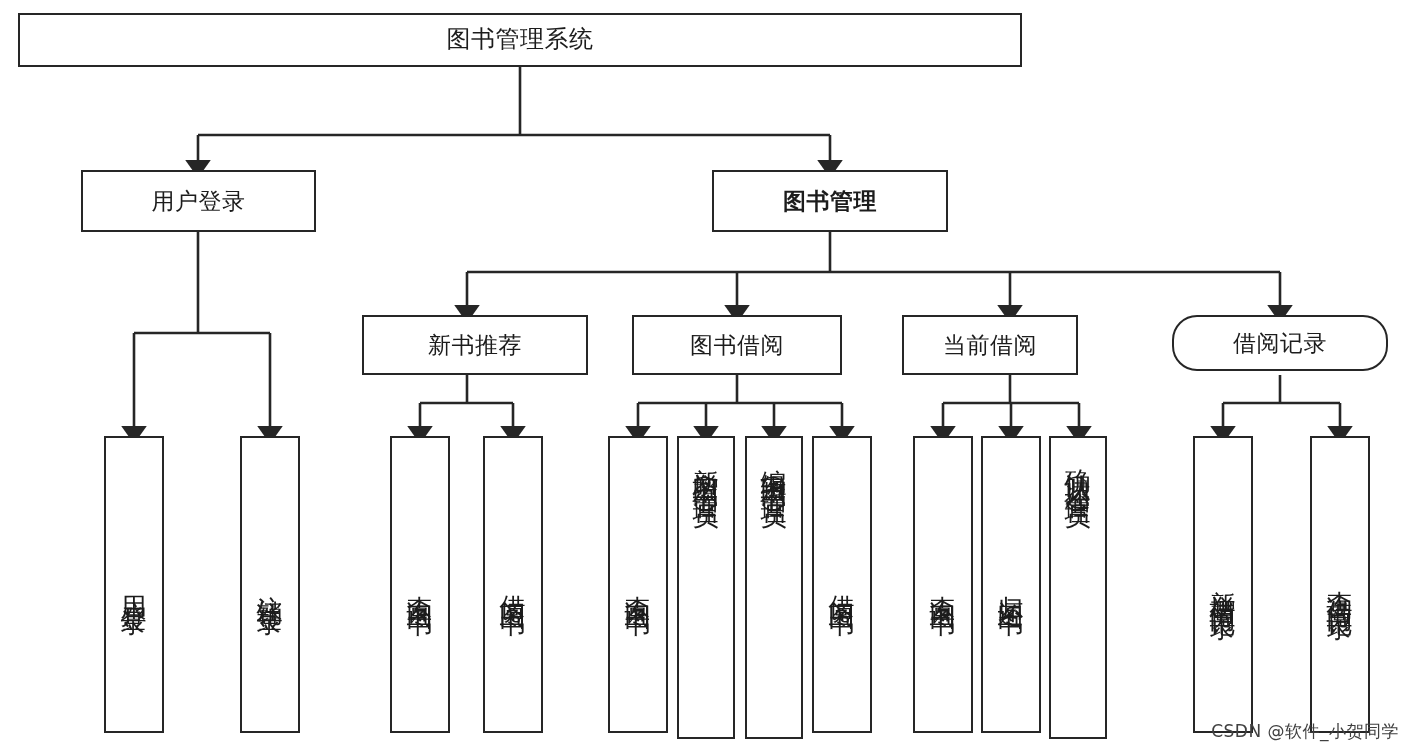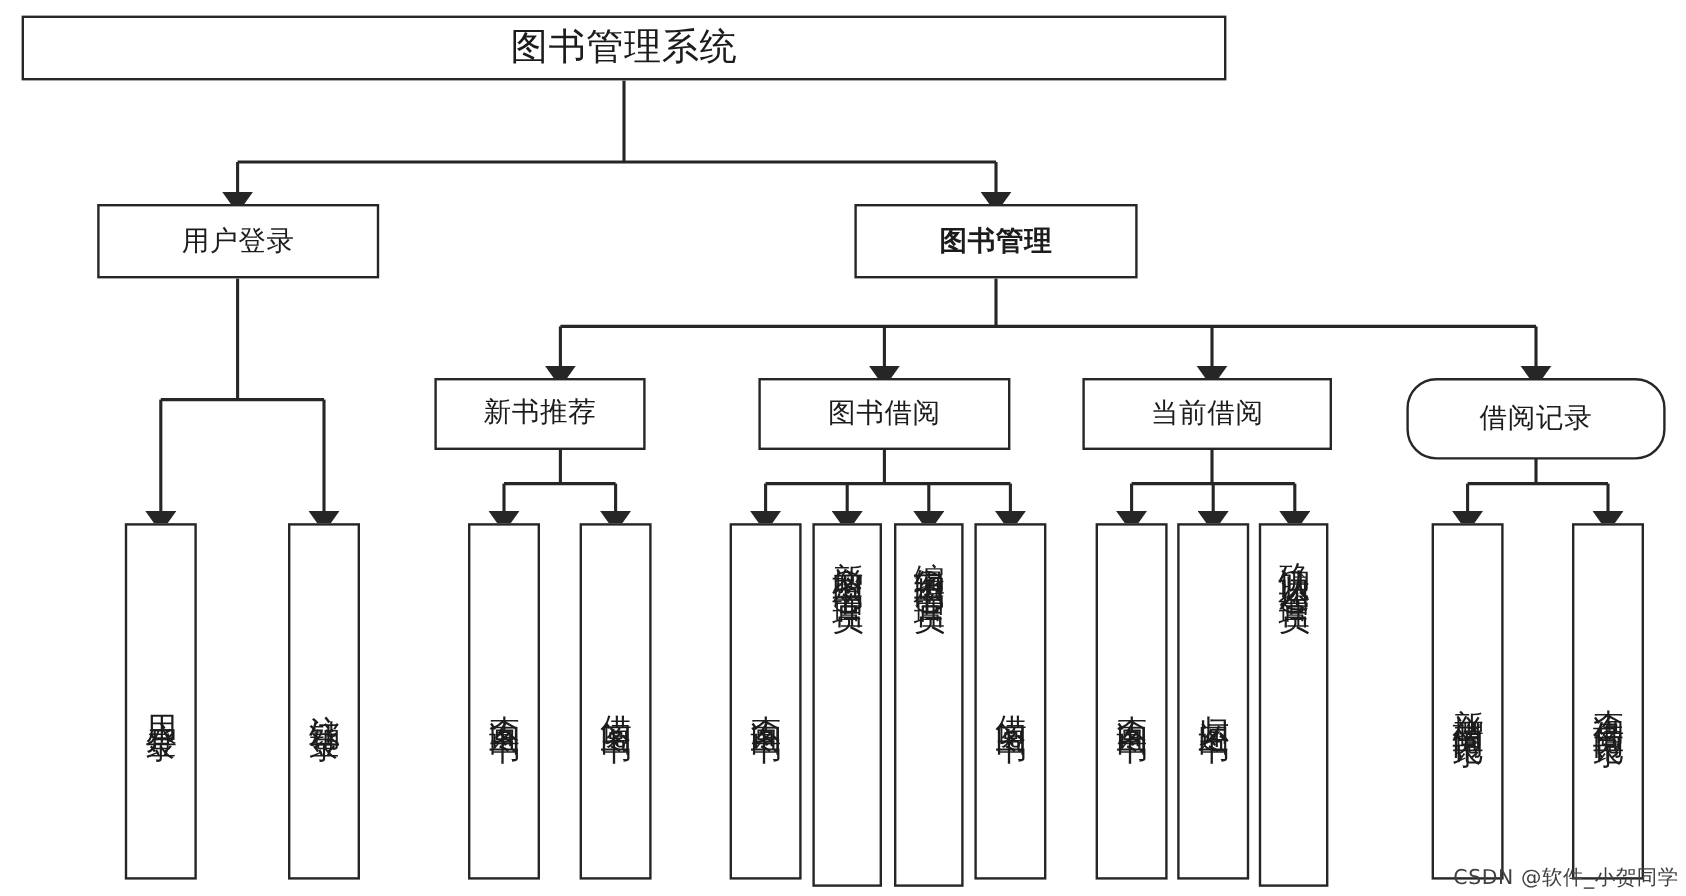--- a/index.html
+++ b/index.html
@@ -34,21 +34,21 @@
     display:block;
     text-align:center;
     line-height:1.08;
     white-space:nowrap;
   }
   
   .node.horiz .lbl{
     font-size:23px;
     letter-spacing:0.5px;
   }
-  .node.root .lbl{ font-size:31px; }
+  .node.root .lbl{ font-size:24px; }
   
   .node.vert{
     align-items:flex-start;
     padding-top:10px;
   }
   .node.vert .lbl{
     writing-mode:vertical-rl;
     text-orientation:upright;
     font-size:26px;
     line-height:1.0;
@@ -129,30 +129,30 @@
     <span class="lbl">图书管理系统</span>
   </div>
 
   <div class="node horiz" style="left:81px; top:170px; width:235px; height:62px;">
     <span class="lbl">用户登录</span>
   </div>
   <div class="node horiz" style="left:712px; top:170px; width:236px; height:62px;font-weight:bold;">
     <span class="lbl">图书管理</span>
   </div>
 
-  <div class="node horiz" style="left:362px; top:315px; width:176px; height:60px;font-family:Liberation Mono, monospace;">
+  <div class="node horiz" style="left:362px; top:315px; width:226px; height:60px;">
     <span class="lbl">新书推荐</span>
   </div>
   <div class="node horiz" style="left:632px; top:315px; width:210px; height:60px;">
     <span class="lbl">图书借阅</span>
   </div>
-  <div class="node horiz" style="left:902px; top:315px; width:208px; height:60px;">
+  <div class="node horiz" style="left:902px; top:315px; width:176px; height:60px;">
     <span class="lbl">当前借阅</span>
   </div>
-  <div class="node horiz" style="left:1172px; top:315px; width:216px; height:68px;border-radius:25px;">
+  <div class="node horiz" style="left:1172px; top:315px; width:216px; height:56px;border-radius:25px;">
     <span class="lbl">借阅记录</span>
   </div>
 
   <div class="node vert mid" style="left:104px; top:436px; width:60px; height:297px;">
     <span class="lbl">用户登录</span>
   </div>
   <div class="node vert mid" style="left:240px; top:436px; width:60px; height:297px;">
     <span class="lbl">注销登录</span>
   </div>
 

